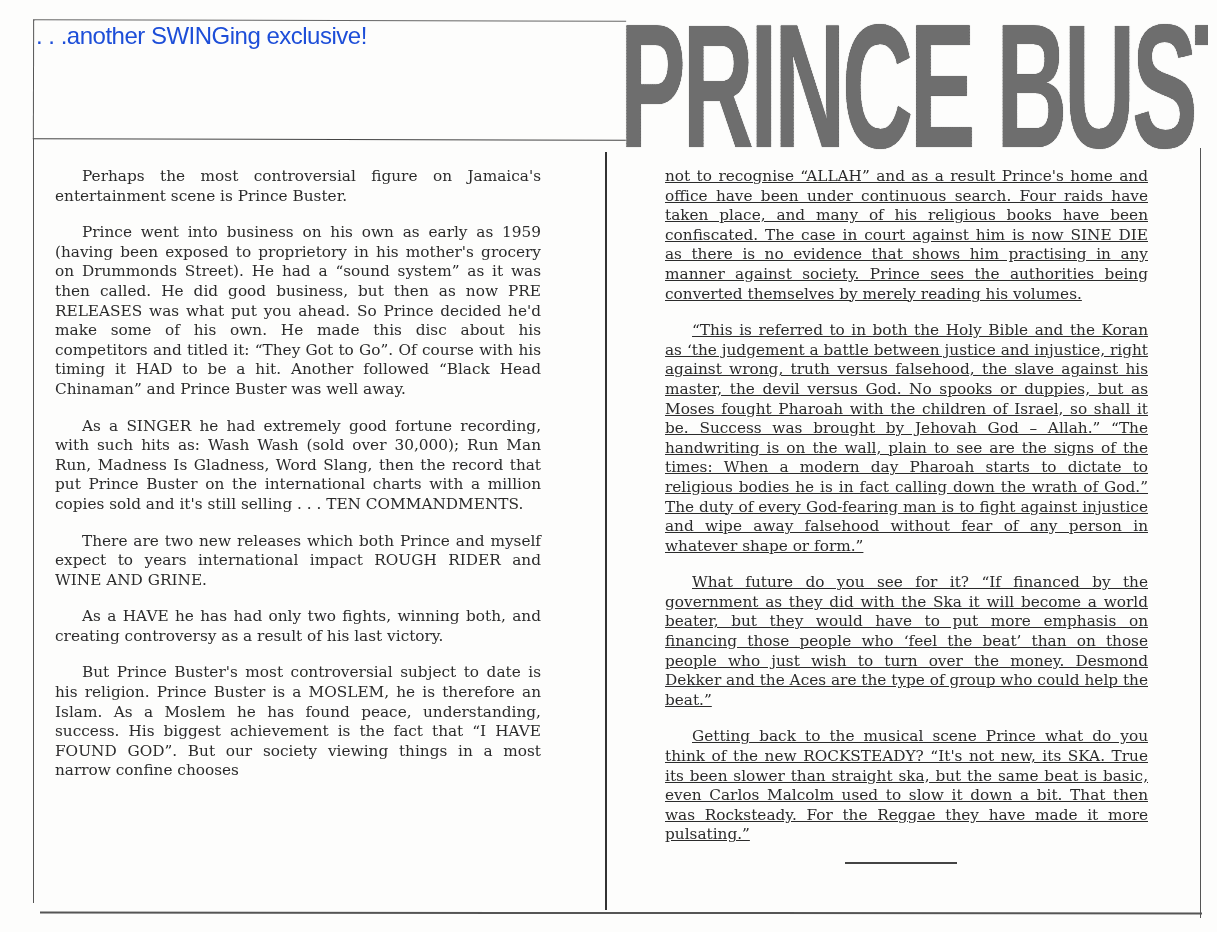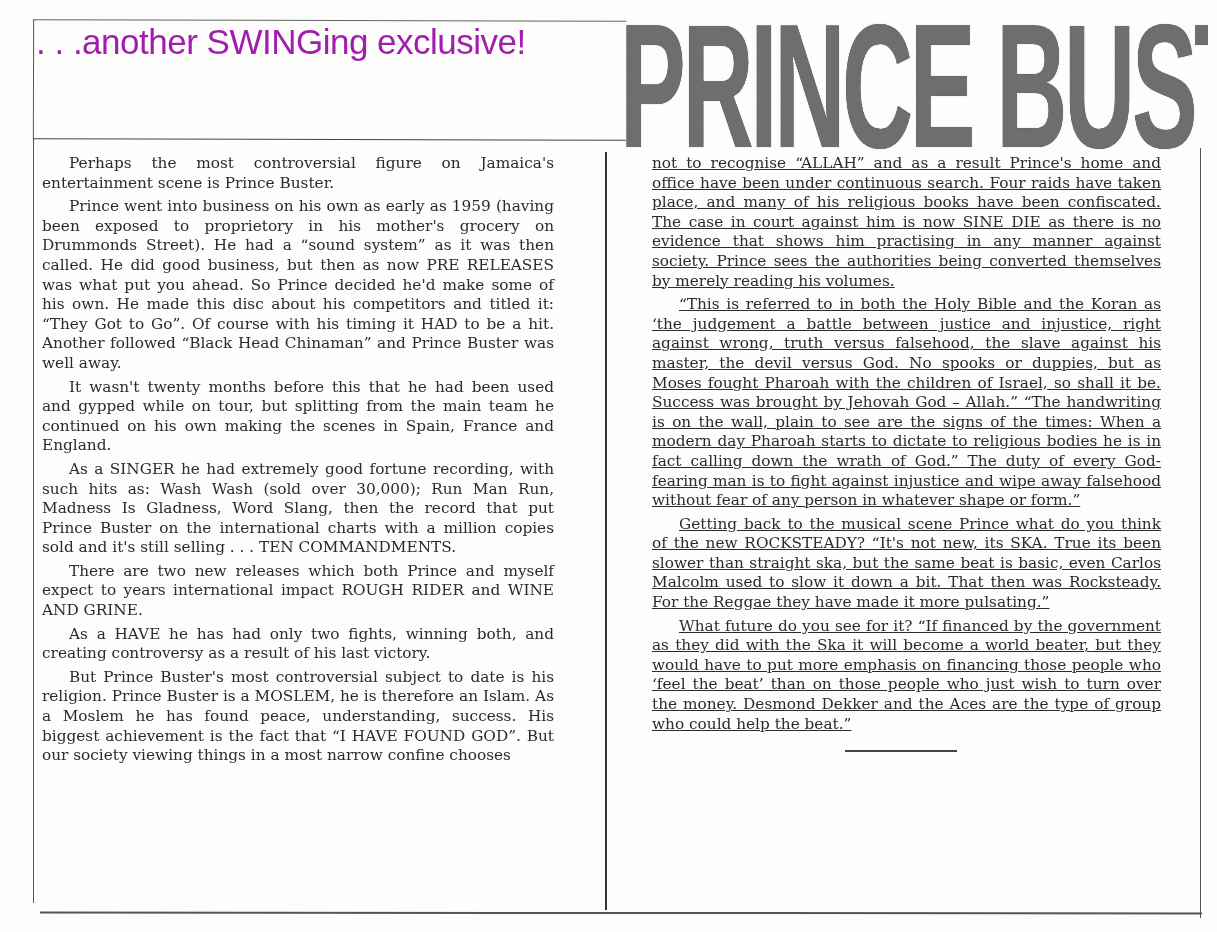--- a/index.html
+++ b/index.html
@@ -13,21 +13,21 @@
 
     
     .header-box {
       position: absolute; left: 33px; top: 20px; width: 592px; height: 118px;
       border-left: 1px solid #555; border-top: 1px solid #666; border-bottom: 1.5px solid #444;
       transform: rotate(0.15deg);
     }
     .tagline {
       position: absolute; left: 36px; top: 22px;
       font-family: "Liberation Sans", "DejaVu Sans", sans-serif;
-      font-size: 35px; color: #a21caf; letter-spacing: -0.5px; white-space: nowrap;
+      font-size: 24px; color: #1d4ed8; letter-spacing: -0.5px; white-space: nowrap;
     }
     .masthead {
       position: absolute; left: 620px; top: 22px; width: 588px; height: 128px;
       font-family: "Liberation Sans", "DejaVu Sans", sans-serif;
       font-weight: 900; font-size: 176px; line-height: 128px;
       color: #707070; white-space: nowrap; letter-spacing: -6px;
       display: flex; align-items: center; overflow: hidden;
     }
     .masthead span {
       display: inline-block; transform: scaleX(0.56); transform-origin: left center;
@@ -44,21 +44,21 @@
     .right-border { position: absolute; left: 1200px; top: 148px; width: 1px; height: 770px; background: #555; }
     .bottom-rule { position: absolute; left: 40px; top: 912px; width: 1162px; height: 1.5px; background: #555; transform: rotate(0.05deg); }
 
     .col {
       position: absolute; top: 150px;
       font-size: 15.3px; line-height: 19.6px; text-align: justify;
       color: #2b2b2b;
     }
     .col-left { left: 38px; width: 520px; }
     .col-right { left: 648px; width: 517px; text-decoration: underline; }
-    .col p { margin: 4px; text-indent: 27px; }
+    .col p { margin: 17px; text-indent: 27px; }
     .col p.noindent { text-indent: 0; }
     .end-rule {
       width: 112px; height: 2px; background: #444; margin: 16px auto 0 auto;
       position: relative; left: -6px;
     }
   </style>
 </head>
 <body>
 
 <div class="page">
@@ -71,28 +71,27 @@
   </div>
 
   <div class="left-border"></div>
   <div class="col-divider"></div>
   <div class="right-border"></div>
   <div class="bottom-rule"></div>
 
   <div class="col col-left">
     <p>Perhaps the most controversial figure on Jamaica's entertainment scene is Prince Buster.</p>
     <p>Prince went into business on his own as early as 1959 (having been exposed to proprietory in his mother's grocery on Drummonds Street). He had a “sound system” as it was then called. He did good business, but then as now PRE RELEASES was what put you ahead. So Prince decided he'd make some of his own. He made this disc about his competitors and titled it: “They Got to Go”. Of course with his timing it HAD to be a hit. Another followed “Black Head Chinaman” and Prince Buster was well away.</p>
-    <p>It wasn't twenty months before this that he had been used and gypped while on tour, but splitting from the main team he continued on his own making the scenes in Spain, France and England.</p>
     <p>As a SINGER he had extremely good fortune recording, with such hits as: Wash Wash (sold over 30,000); Run Man Run, Madness Is Gladness, Word Slang, then the record that put Prince Buster on the international charts with a million copies sold and it's still selling . . . TEN COMMANDMENTS.</p>
     <p>There are two new releases which both Prince and myself expect to years international impact ROUGH RIDER and WINE AND GRINE.</p>
     <p>As a HAVE he has had only two fights, winning both, and creating controversy as a result of his last victory.</p>
     <p>But Prince Buster's most controversial subject to date is his religion. Prince Buster is a MOSLEM, he is therefore an Islam. As a Moslem he has found peace, understanding, success. His biggest achievement is the fact that “I HAVE FOUND GOD”. But our society viewing things in a most narrow confine chooses</p>
   </div>
 
   <div class="col col-right">
     <p class="noindent">not to recognise “ALLAH” and as a result Prince's home and office have been under continuous search. Four raids have taken place, and many of his religious books have been confiscated. The case in court against him is now SINE DIE as there is no evidence that shows him practising in any manner against society. Prince sees the authorities being converted themselves by merely reading his volumes.</p>
     <p>“This is referred to in both the Holy Bible and the Koran as ‘the judgement a battle between justice and injustice, right against wrong, truth versus falsehood, the slave against his master, the devil versus God. No spooks or duppies, but as Moses fought Pharoah with the children of Israel, so shall it be. Success was brought by Jehovah God – Allah.” “The handwriting is on the wall, plain to see are the signs of the times: When a modern day Pharoah starts to dictate to religious bodies he is in fact calling down the wrath of God.” The duty of every God-fearing man is to fight against injustice and wipe away falsehood without fear of any person in whatever shape or form.”</p>
+    <p>What future do you see for it? “If financed by the government as they did with the Ska it will become a world beater, but they would have to put more emphasis on financing those people who ‘feel the beat’ than on those people who just wish to turn over the money. Desmond Dekker and the Aces are the type of group who could help the beat.”</p>
     <p>Getting back to the musical scene Prince what do you think of the new ROCKSTEADY? “It's not new, its SKA. True its been slower than straight ska, but the same beat is basic, even Carlos Malcolm used to slow it down a bit. That then was Rocksteady. For the Reggae they have made it more pulsating.”</p>
-    <p>What future do you see for it? “If financed by the government as they did with the Ska it will become a world beater, but they would have to put more emphasis on financing those people who ‘feel the beat’ than on those people who just wish to turn over the money. Desmond Dekker and the Aces are the type of group who could help the beat.”</p>
     <div class="end-rule"></div>
   </div>
 
 </div>
 
 </body></html>

